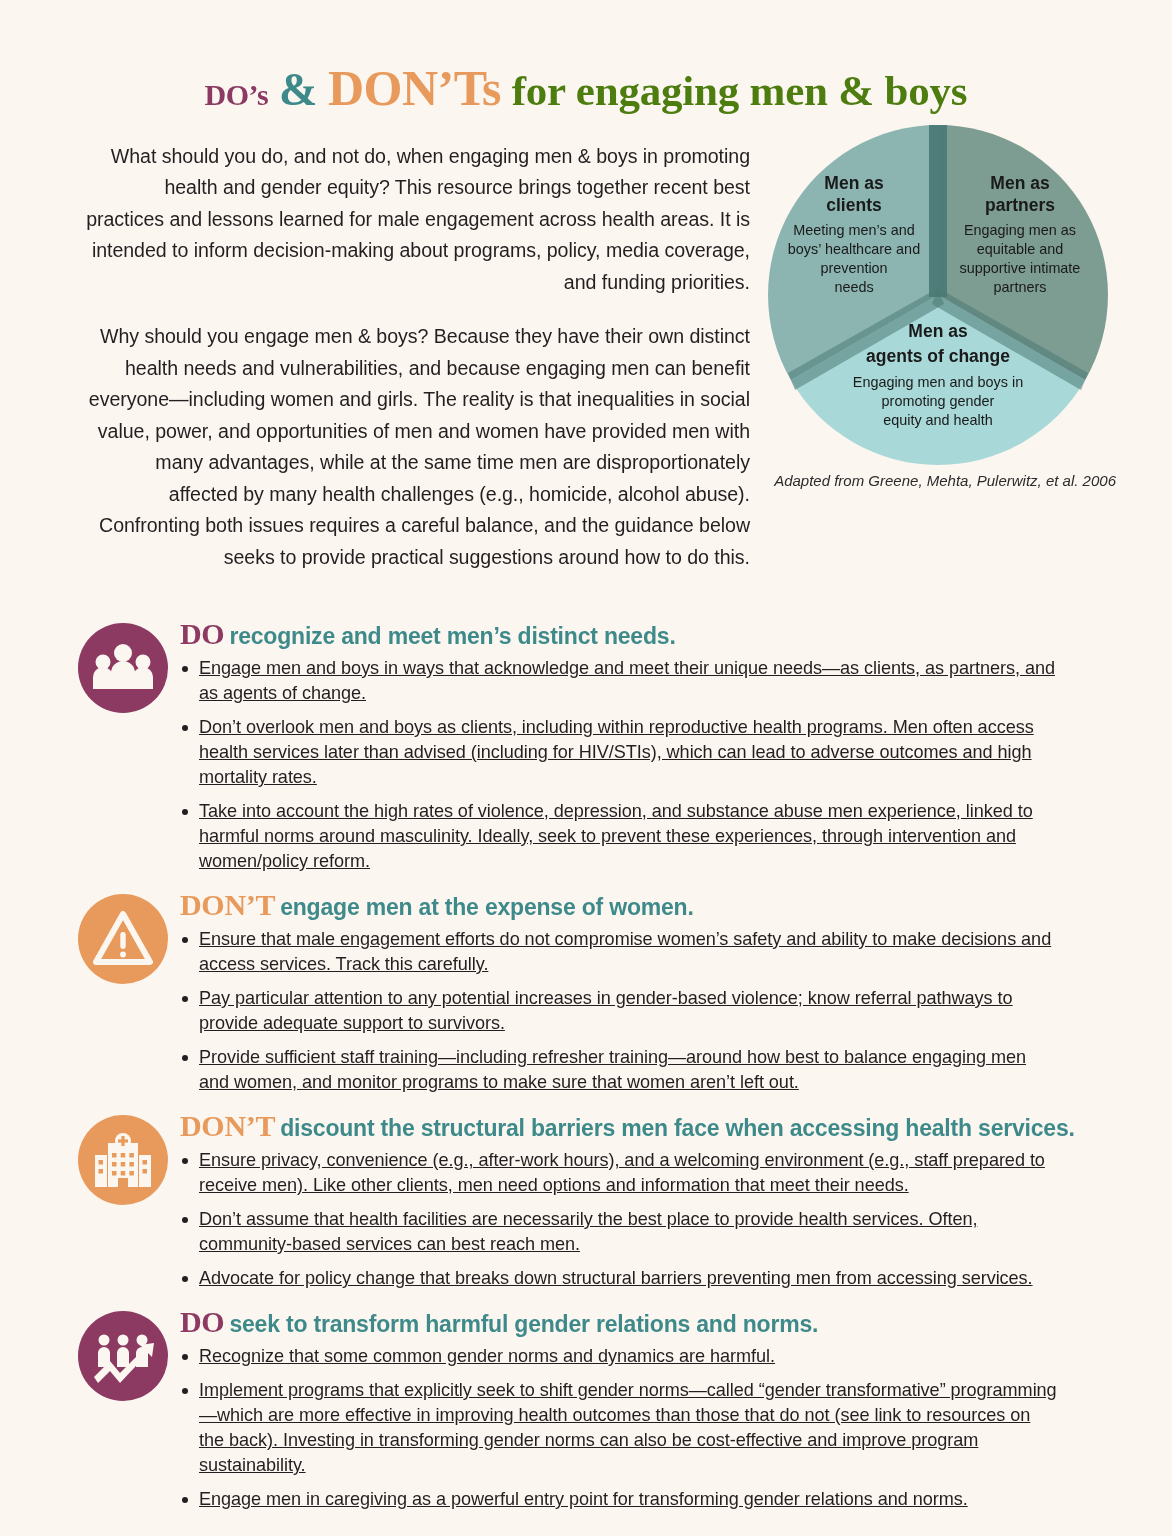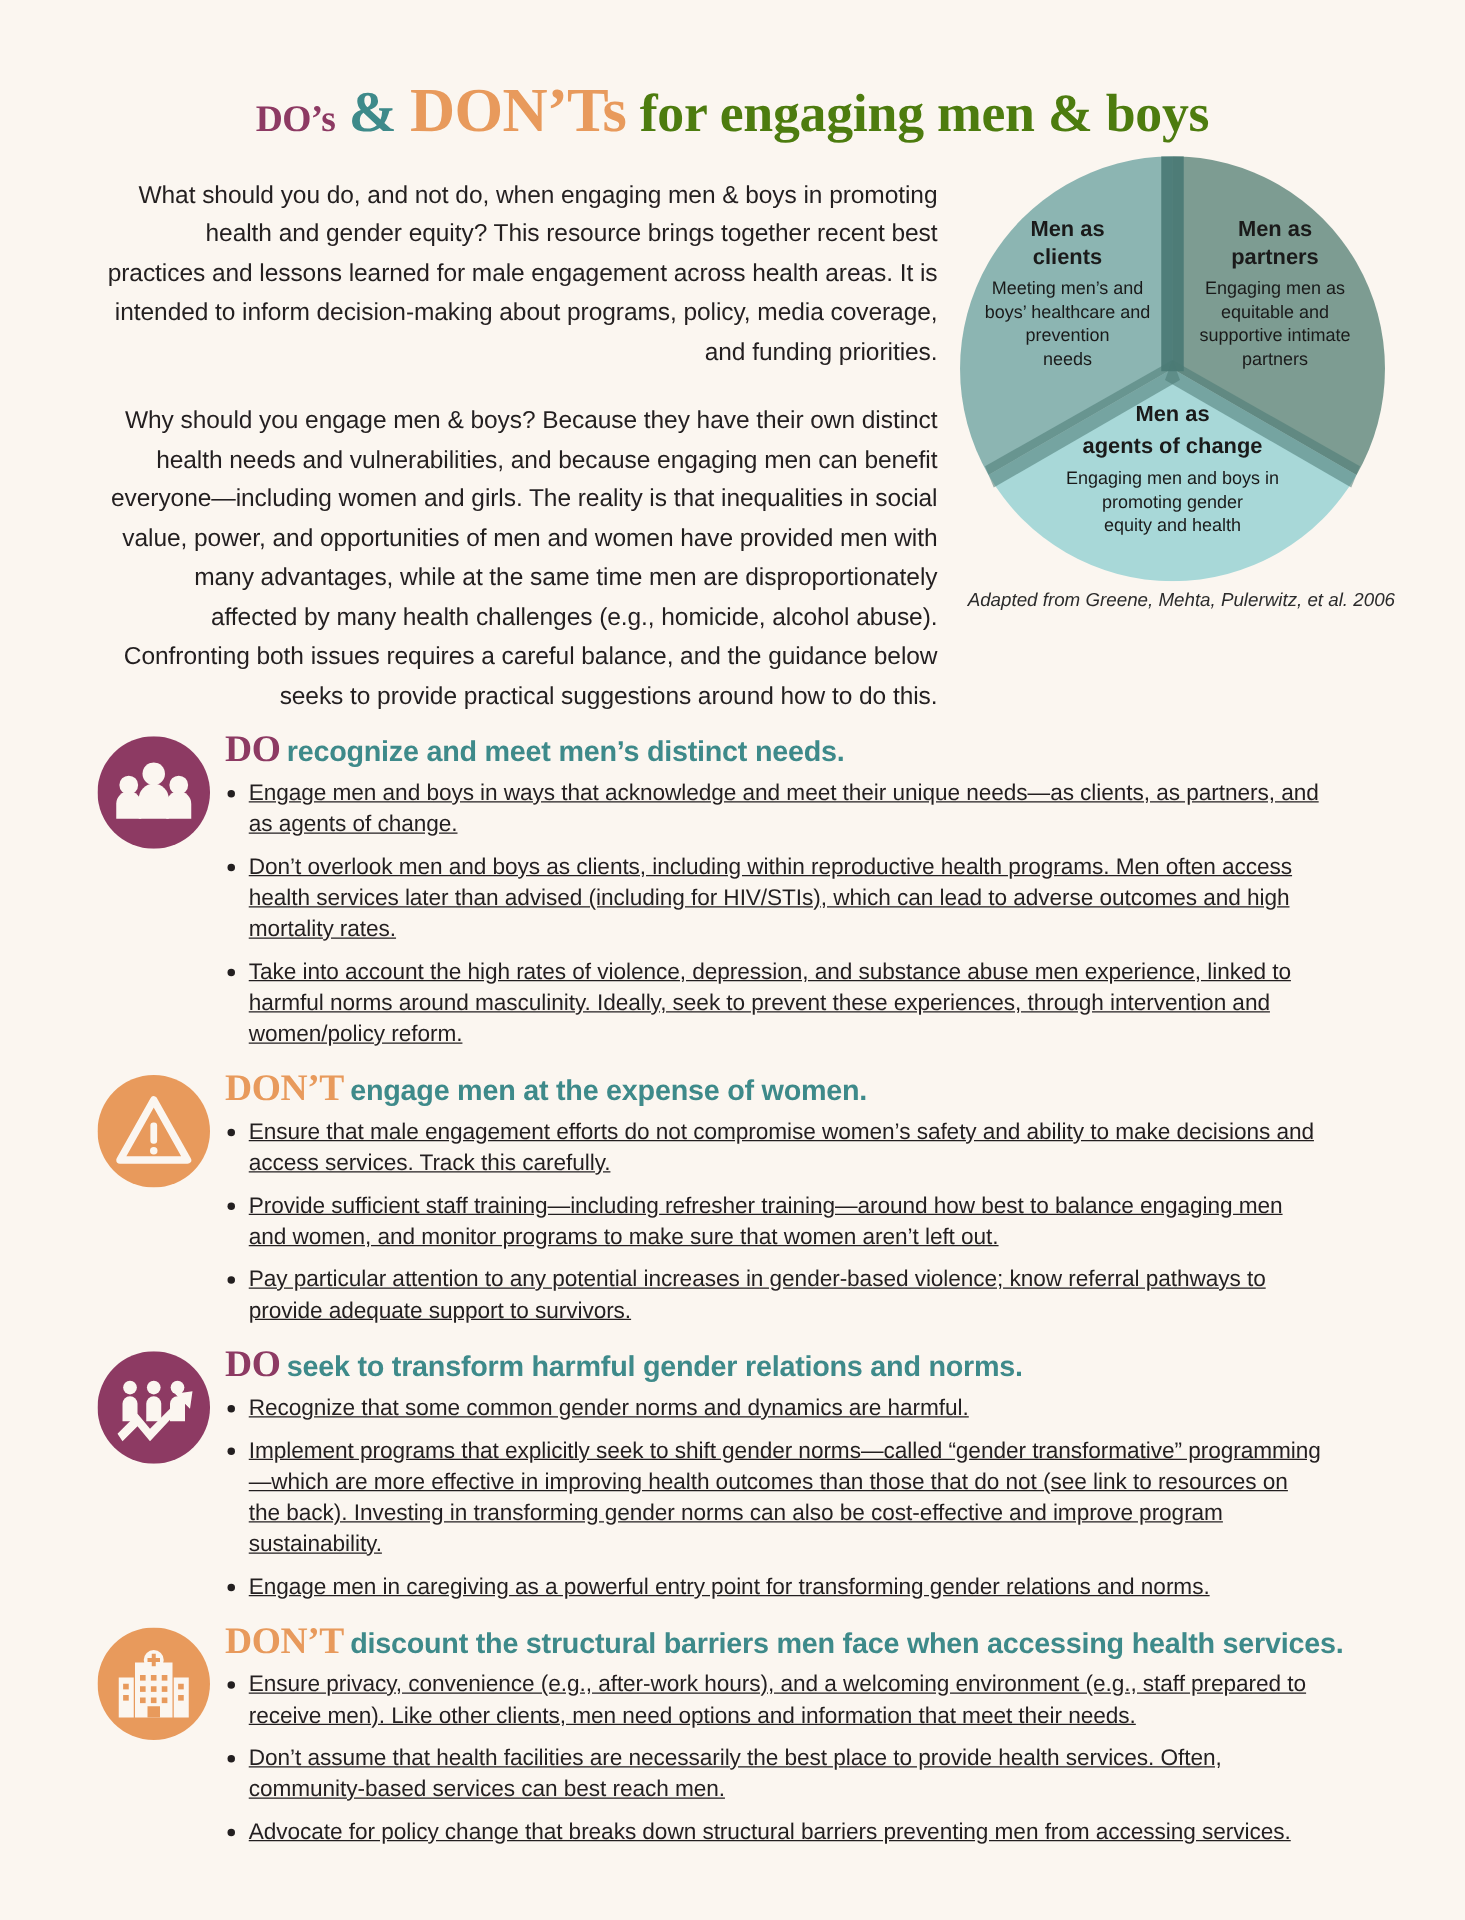--- a/index.html
+++ b/index.html
@@ -78,21 +78,21 @@
     font-size: 15px;
     font-style: italic;
     color: #2B2B2B;
     width: 348px;
   }
 
   
   .sections {
     position: absolute;
     left: 0;
-    top: 585px;
+    top: 619px;
     width: 1116px;
   }
   .section {
     position: relative;
     padding-left: 180px;
     padding-right: 58px;
     margin-bottom: 16px;
   }
   .sec-icon {
     position: absolute;
@@ -246,47 +246,22 @@
         <path d="M45 20 L72 68 L18 68 Z" fill="none" stroke="#FBF6F0" stroke-width="6" stroke-linejoin="round"></path>
         <rect x="42.3" y="38" width="5.4" height="17" rx="2.4" fill="#FBF6F0"></rect>
         <circle cx="45" cy="60.5" r="3" fill="#FBF6F0"></circle>
       </svg>
     </div>
     <div class="sec-head">
       <span class="kw kw-dont">DON’T</span><span class="sec-title">engage men at the expense of women.</span>
     </div>
     <ul class="bullets">
       <li>Ensure that male engagement efforts do not compromise women’s safety and ability to make decisions and access services. Track this carefully.</li>
+      <li>Pay particular attention to any potential increases in gender-based violence; know referral pathways to provide adequate support to survivors.</li>
       <li>Provide sufficient staff training—including refresher training—around how best to balance engaging men and women, and monitor programs to make sure that women aren’t left out.</li>
-      <li>Pay particular attention to any potential increases in gender-based violence; know referral pathways to provide adequate support to survivors.</li>
-    </ul>
-  </div>
-
-  <div class="section">
-    <div class="sec-icon">
-      <svg viewBox="0 0 90 90">
-        <circle cx="45" cy="45" r="45" fill="#8D3A63"></circle>
-        <g fill="#FBF6F0">
-          <circle cx="26" cy="29" r="5.5"></circle>
-          <path d="M20 56 v-14 a6 6 0 0 1 12 0 v14 z"></path>
-          <circle cx="45" cy="29" r="5.5"></circle>
-          <path d="M39 56 v-14 a6 6 0 0 1 12 0 v14 z"></path>
-          <circle cx="64" cy="29" r="5.5"></circle>
-          <path d="M58 56 v-14 a6 6 0 0 1 12 0 v14 z"></path>
-          <path d="M16 66 L32 50 L42 62 L66 38 L62 34 L76 32 L74 46 L70 42 L42 72 L32 60 L20 72 Z"></path>
-        </g>
-      </svg>
-    </div>
-    <div class="sec-head">
-      <span class="kw kw-do">DO</span><span class="sec-title">seek to transform harmful gender relations and norms.</span>
-    </div>
-    <ul class="bullets">
-      <li>Recognize that some common gender norms and dynamics are harmful.</li>
-      <li>Implement programs that explicitly seek to shift gender norms—called “gender transformative” programming—which are more effective in improving health outcomes than those that do not (see link to resources on the back). Investing in transforming gender norms can also be cost-effective and improve program sustainability.</li>
-      <li>Engage men in caregiving as a powerful entry point for transforming gender relations and norms.</li>
     </ul>
   </div>
 
   <div class="section">
     <div class="sec-icon">
       <svg viewBox="0 0 90 90">
         <circle cx="45" cy="45" r="45" fill="#E89A5C"></circle>
         <g fill="#FBF6F0">
           <rect x="30" y="28" width="30" height="44"></rect>
           <rect x="17" y="40" width="12" height="32"></rect>
@@ -316,13 +291,38 @@
     <div class="sec-head">
       <span class="kw kw-dont">DON’T</span><span class="sec-title">discount the structural barriers men face when accessing health services.</span>
     </div>
     <ul class="bullets">
       <li>Ensure privacy, convenience (e.g., after-work hours), and a welcoming environment (e.g., staff prepared to receive men). Like other clients, men need options and information that meet their needs.</li>
       <li>Don’t assume that health facilities are necessarily the best place to provide health services. Often, community-based services can best reach men.</li>
       <li>Advocate for policy change that breaks down structural barriers preventing men from accessing services.</li>
     </ul>
   </div>
 
+  <div class="section">
+    <div class="sec-icon">
+      <svg viewBox="0 0 90 90">
+        <circle cx="45" cy="45" r="45" fill="#8D3A63"></circle>
+        <g fill="#FBF6F0">
+          <circle cx="26" cy="29" r="5.5"></circle>
+          <path d="M20 56 v-14 a6 6 0 0 1 12 0 v14 z"></path>
+          <circle cx="45" cy="29" r="5.5"></circle>
+          <path d="M39 56 v-14 a6 6 0 0 1 12 0 v14 z"></path>
+          <circle cx="64" cy="29" r="5.5"></circle>
+          <path d="M58 56 v-14 a6 6 0 0 1 12 0 v14 z"></path>
+          <path d="M16 66 L32 50 L42 62 L66 38 L62 34 L76 32 L74 46 L70 42 L42 72 L32 60 L20 72 Z"></path>
+        </g>
+      </svg>
+    </div>
+    <div class="sec-head">
+      <span class="kw kw-do">DO</span><span class="sec-title">seek to transform harmful gender relations and norms.</span>
+    </div>
+    <ul class="bullets">
+      <li>Recognize that some common gender norms and dynamics are harmful.</li>
+      <li>Implement programs that explicitly seek to shift gender norms—called “gender transformative” programming—which are more effective in improving health outcomes than those that do not (see link to resources on the back). Investing in transforming gender norms can also be cost-effective and improve program sustainability.</li>
+      <li>Engage men in caregiving as a powerful entry point for transforming gender relations and norms.</li>
+    </ul>
+  </div>
+
 </div>
 
 </body></html>

